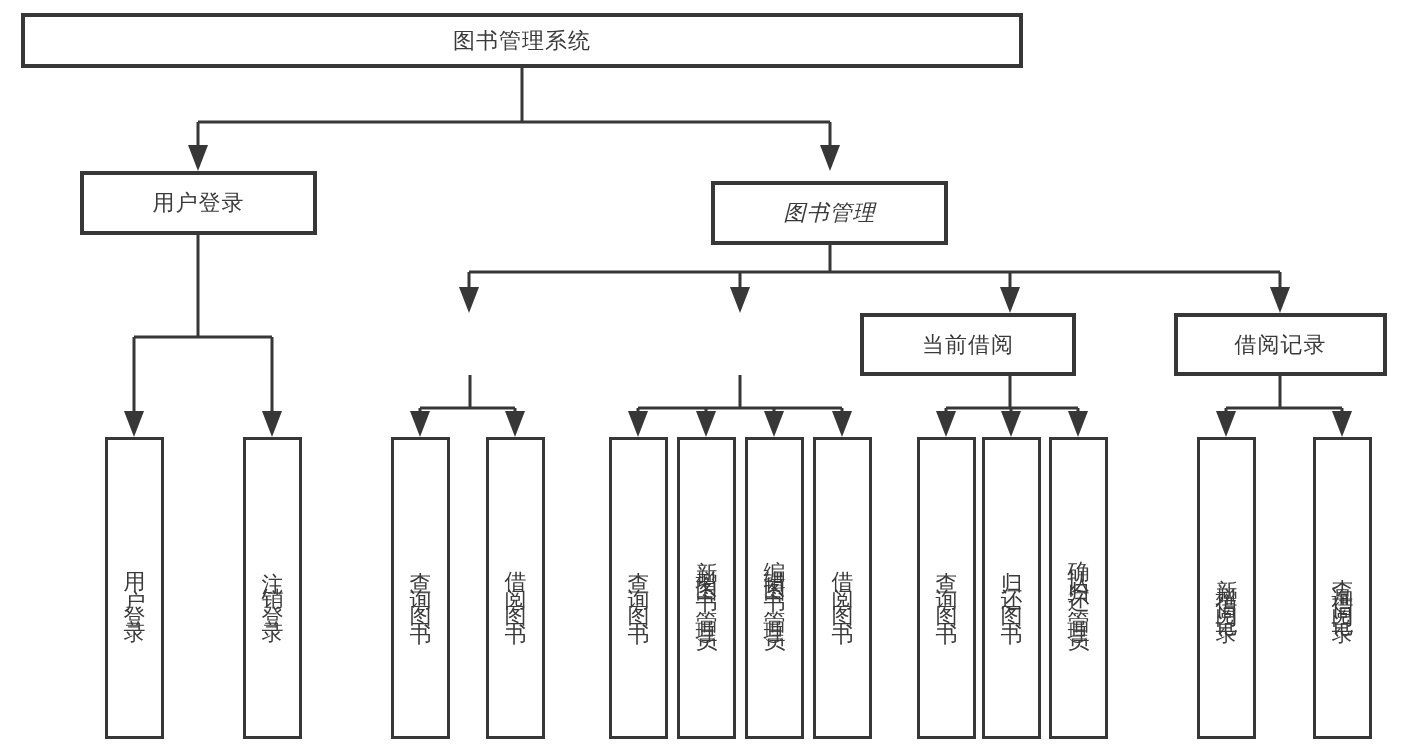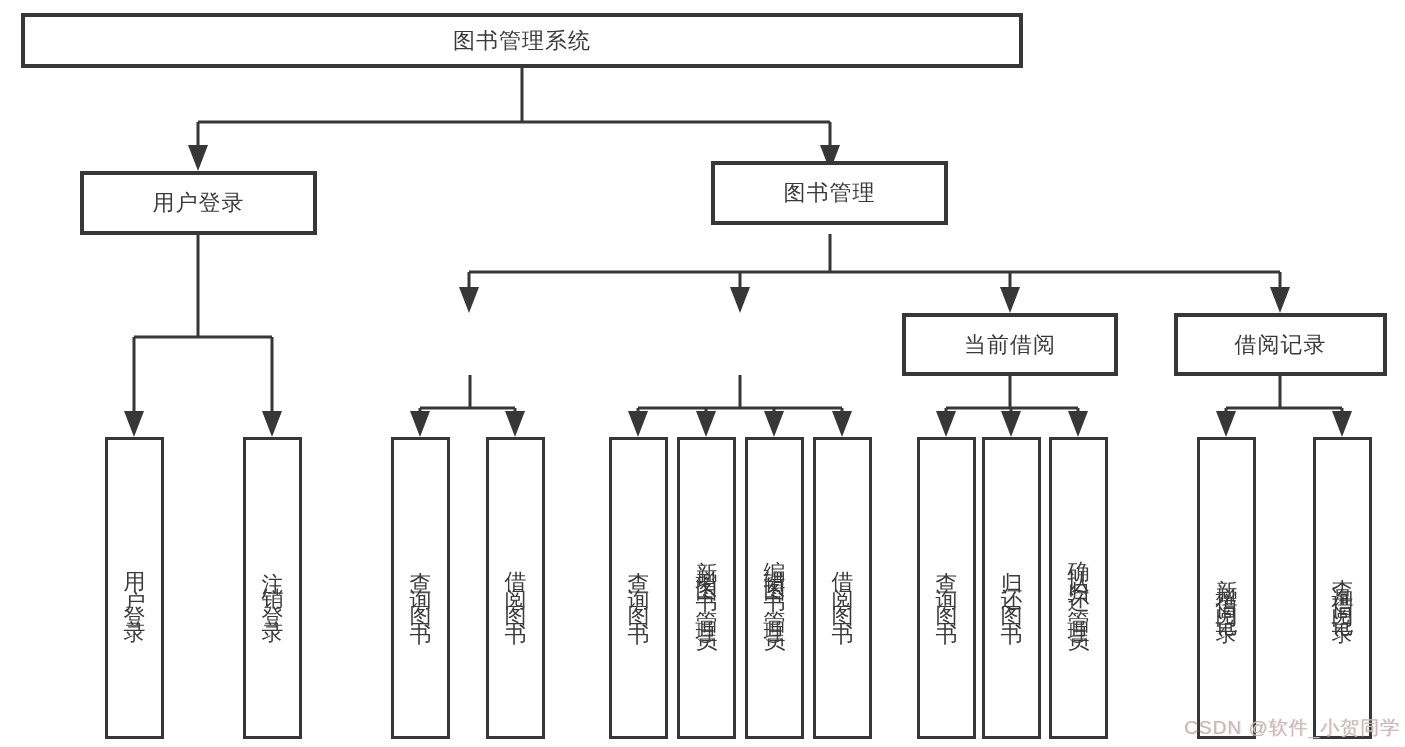--- a/index.html
+++ b/index.html
@@ -89,25 +89,25 @@
     </g>
   </svg>
 
   <div class="node" style="left:21px; top:13px; width:1002px; height:55px;">
     <span>图书管理系统</span>
   </div>
 
   <div class="node" style="left:80px; top:171px; width:237px; height:64px;">
     <span>用户登录</span>
   </div>
-  <div class="node" style="left:711px; top:161px; width:237px; height:64px;">
+  <div class="node" style="left:711px; top:181px; width:237px; height:64px;font-style:italic;">
     <span>图书管理</span>
   </div>
 
-  <div class="node" style="left:902px; top:313px; width:216px; height:63px;text-align:right;">
+  <div class="node" style="left:860px; top:313px; width:216px; height:63px;text-align:right;">
     <span>当前借阅</span>
   </div>
   <div class="node" style="left:1174px; top:313px; width:213px; height:63px;">
     <span>借阅记录</span>
   </div>
 
   <div class="node leaf" style="left:105px; top:437px; width:59px; height:302px;">
     <span class="vtext ls4">用户登录</span>
   </div>
   <div class="node leaf" style="left:243px; top:437px; width:59px; height:302px;">
@@ -144,15 +144,14 @@
     <span class="vtext ls9">确认归还（管理员）</span>
   </div>
 
   <div class="node leaf" style="left:1197px; top:437px; width:59px; height:302px;">
     <span class="vtext ls6">新增借阅记录</span>
   </div>
   <div class="node leaf" style="left:1313px; top:437px; width:59px; height:302px;">
     <span class="vtext ls6">查询借阅记录</span>
   </div>
 
-  <div class="watermark">CSDN @软件_小贺同学</div>
 
 </div>
 
 </body></html>

